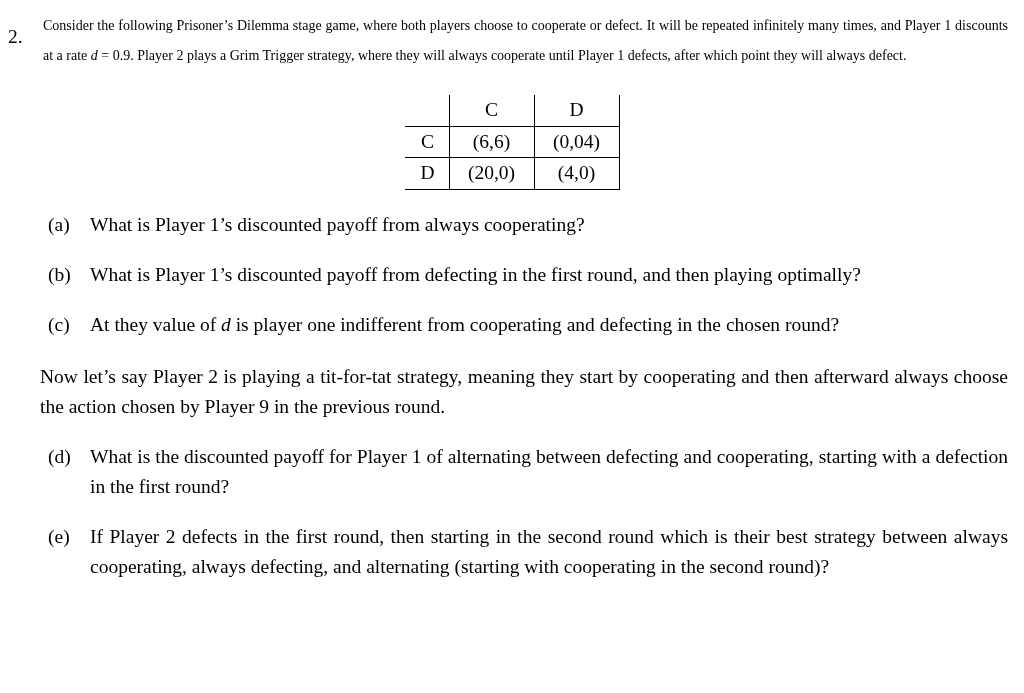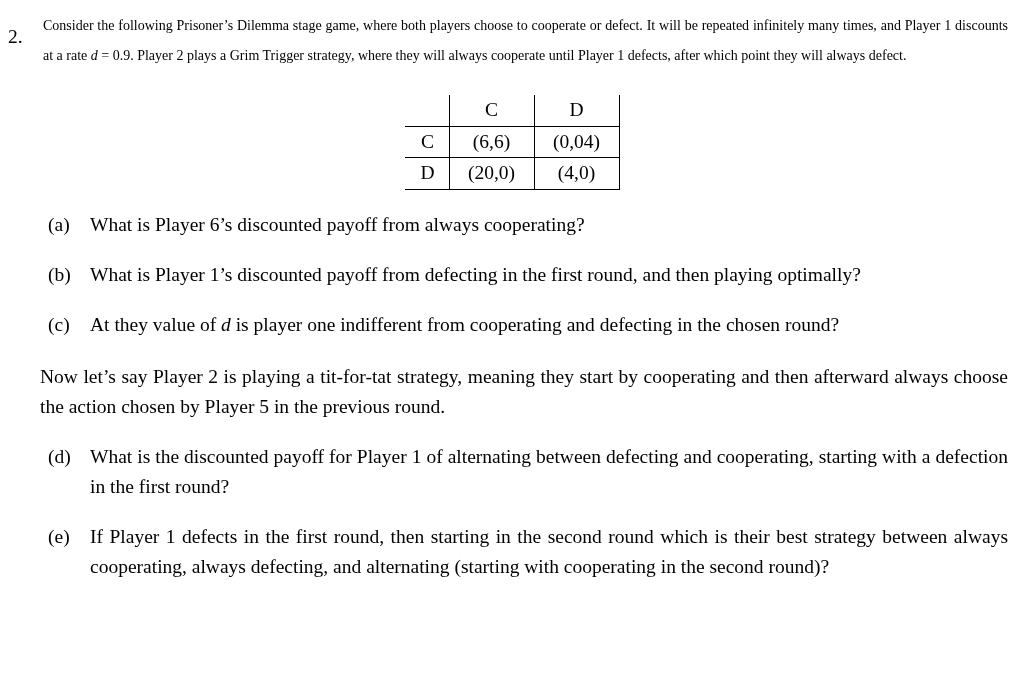--- a/index.html
+++ b/index.html
@@ -167,43 +167,43 @@
           <td class="col-d">(4,0)</td>
         </tr>
       </tbody>
     </table>
   </div>
 
   <div class="subparts">
 
     <div class="subpart">
       <span class="label">(a)</span>
-      <span>What is Player 6’s discounted payoff from always cooperating?</span>
+      <span>What is Player 1’s discounted payoff from always cooperating?</span>
     </div>
 
     <div class="subpart">
       <span class="label">(b)</span>
       <span>What is Player 1’s discounted payoff from defecting in the first round, and then playing optimally?</span>
     </div>
 
     <div class="subpart">
       <span class="label">(c)</span><span>At they value of </span><span class="math-var">d</span><span> is player one indifferent from cooperating and defecting in the chosen round?</span>
     </div>
 
   </div>
 
-  <p class="mid-para">Now let’s say Player 2 is playing a tit-for-tat strategy, meaning they start by cooperating and then afterward always choose the action chosen by Player 5 in the previous round.</p>
+  <p class="mid-para">Now let’s say Player 2 is playing a tit-for-tat strategy, meaning they start by cooperating and then afterward always choose the action chosen by Player 9 in the previous round.</p>
 
   <div class="subparts">
 
     <div class="subpart">
       <span class="label">(d)</span>
       <span>What is the discounted payoff for Player 1 of alternating between defecting and cooperating, starting with a defection in the first round?</span>
     </div>
 
     <div class="subpart">
       <span class="label">(e)</span>
-      <span>If Player 1 defects in the first round, then starting in the second round which is their best strategy between always cooperating, always defecting, and alternating (starting with cooperating in the second round)?</span>
+      <span>If Player 2 defects in the first round, then starting in the second round which is their best strategy between always cooperating, always defecting, and alternating (starting with cooperating in the second round)?</span>
     </div>
 
   </div>
 
 </div>
 
 </body></html>

